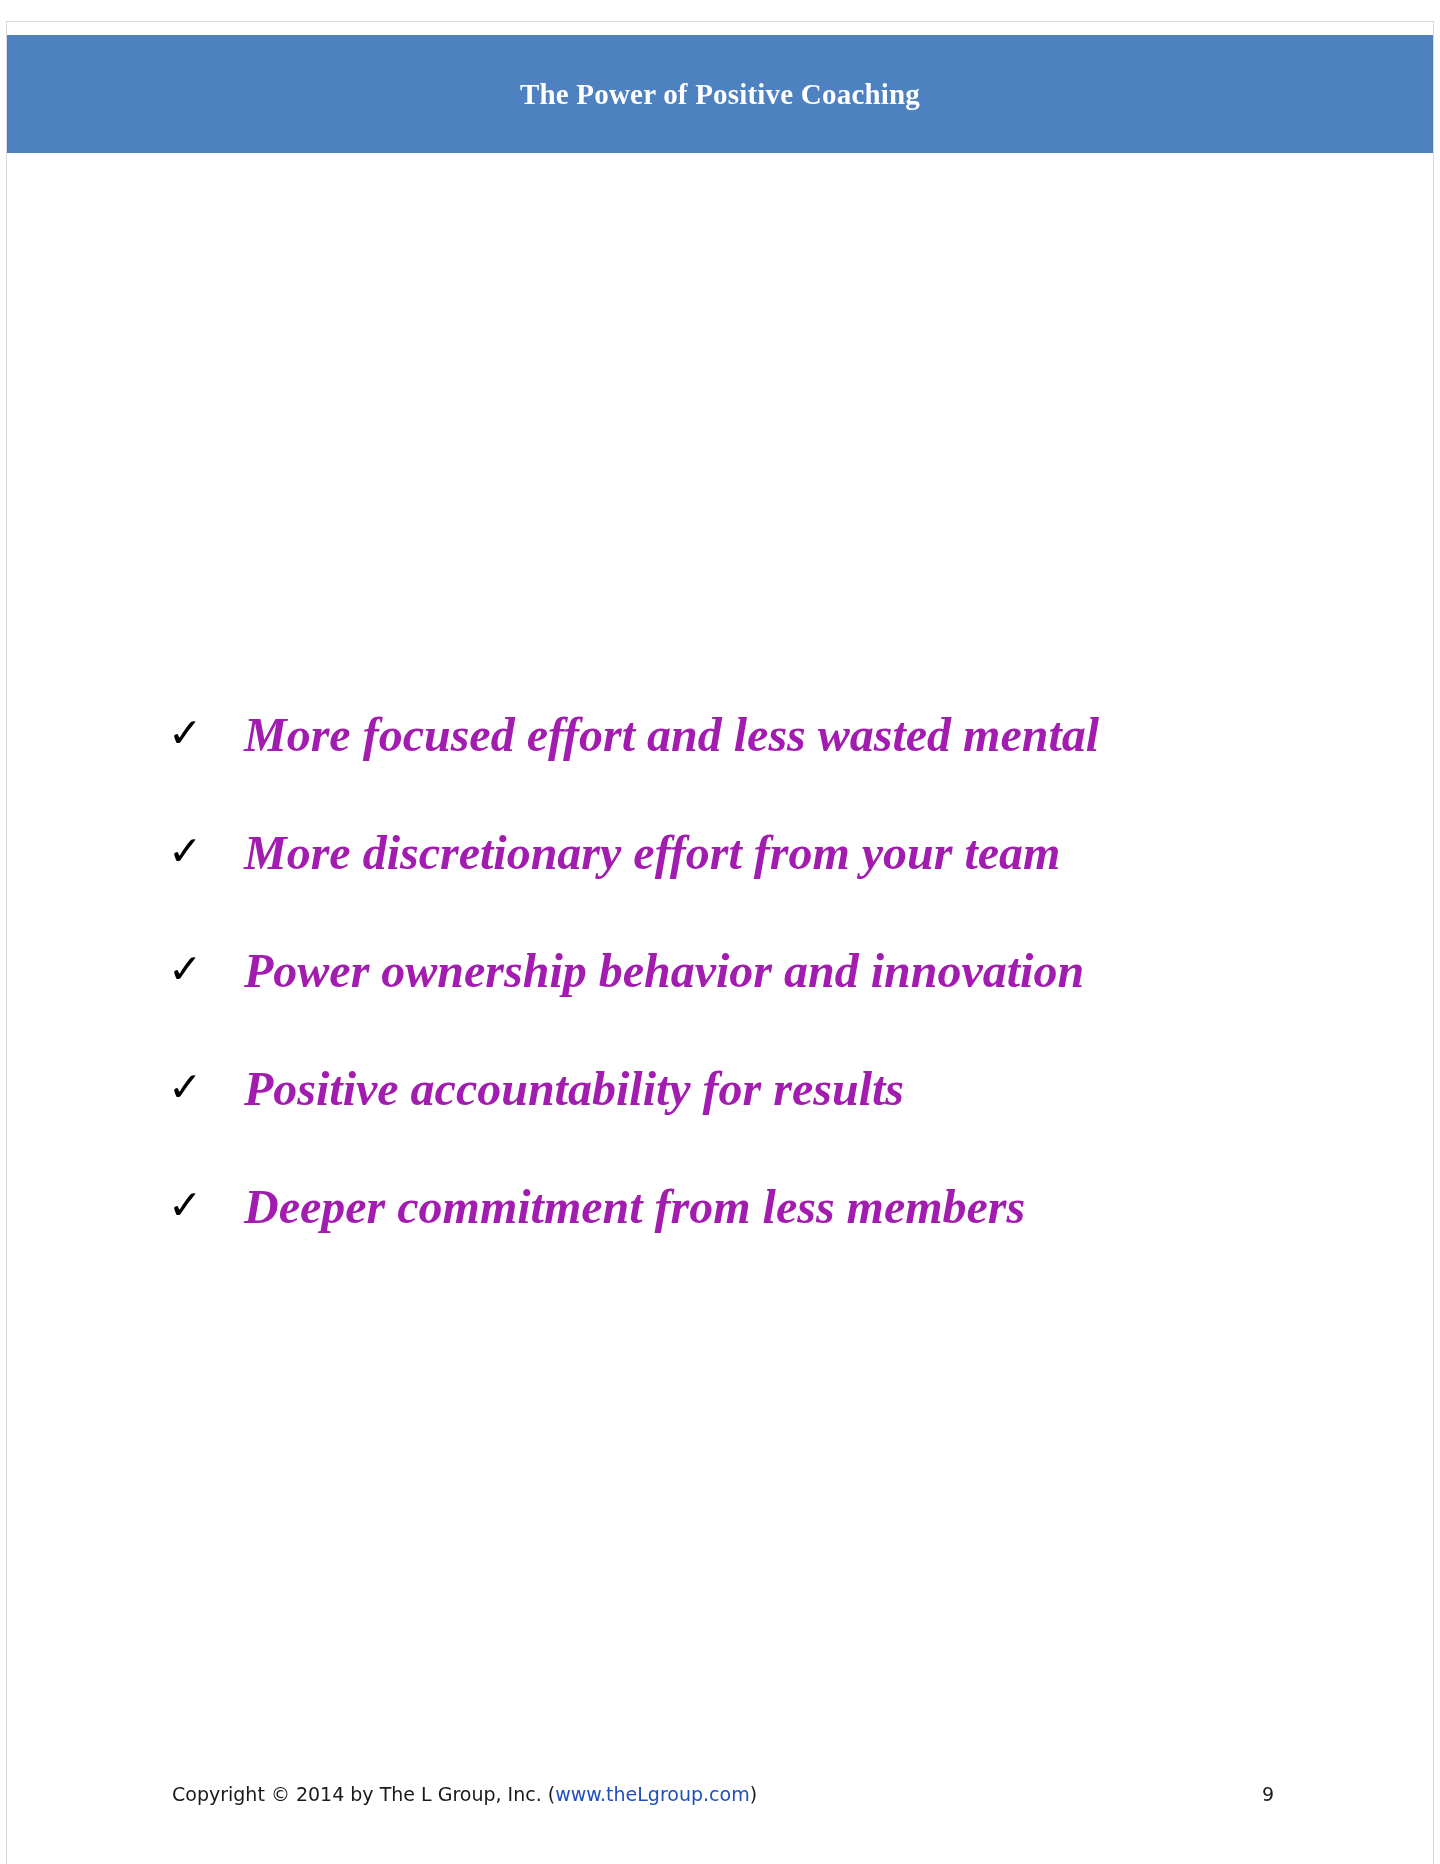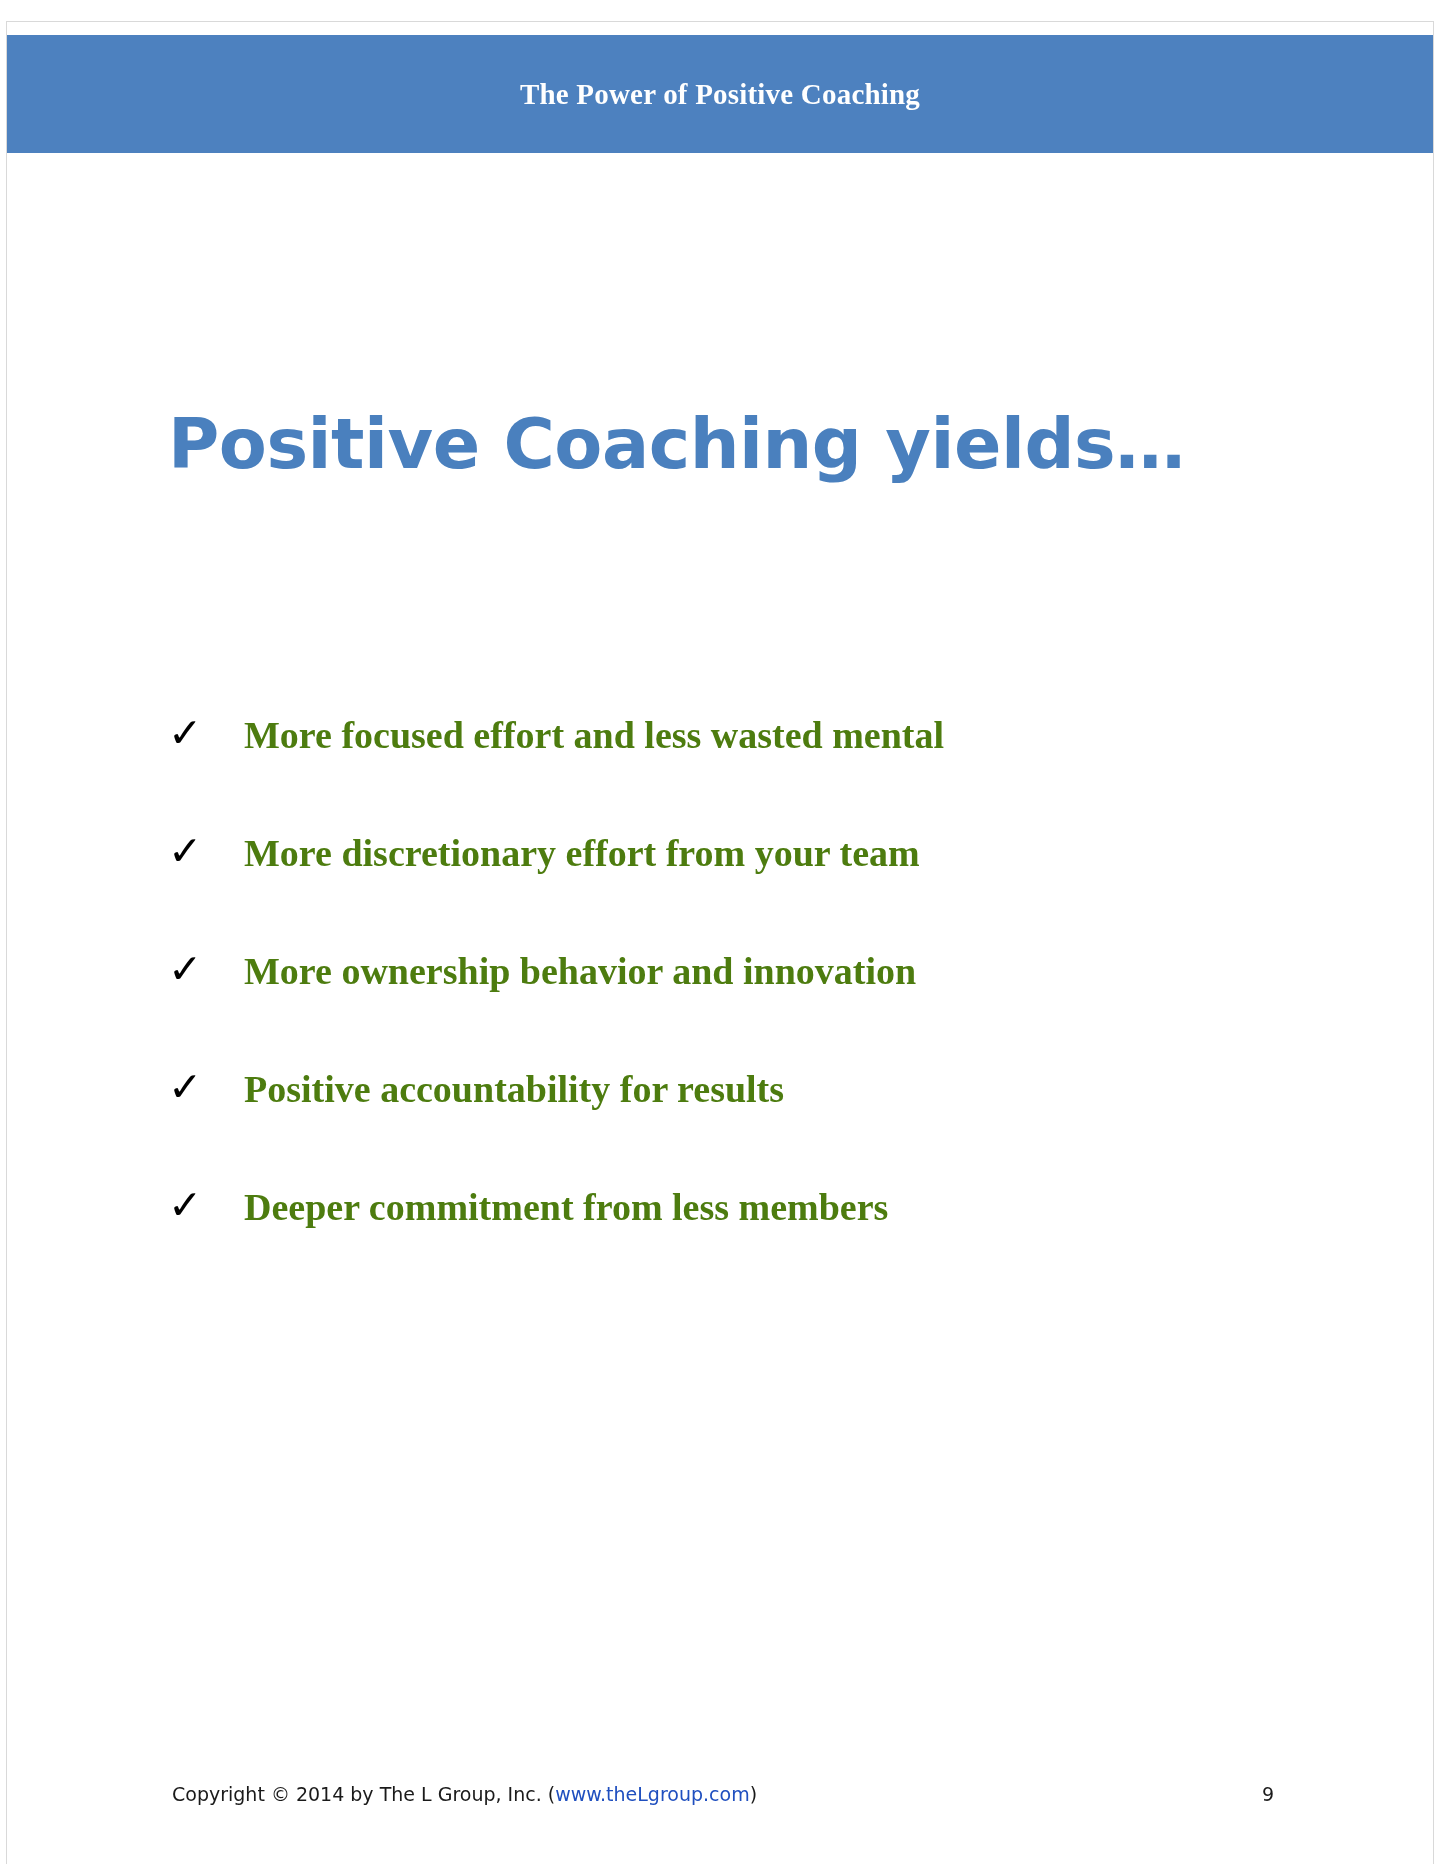--- a/index.html
+++ b/index.html
@@ -94,25 +94,26 @@
     font-size: 41px;
     line-height: 56px;
     color: #000000;
     text-align: left;
   }
 
   .bullet-text {
     flex: 1 1 auto;
     font-family: "Liberation Serif", serif;
     font-weight: bold;
-    font-size: 38px;
+    font-size: 48px;
     line-height: 60px;
-    color: #4d7c0f;
+    color: #a21caf;
     text-indent: 0;
     margin-left: 30px;
+    font-style: italic;
   }
 
   
   .bullet-item.wide .bullet-text {
     margin-left: 30px;
     width: 1090px;
     text-indent: 0;
   }
   .bullet-item.wide .bullet-text .line2 {
     display: block;
@@ -147,37 +148,36 @@
 <body>
 
 <div class="page">
 
   <div class="page-frame"></div>
 
   <div class="header-band">
     <div class="header-title">The Power of Positive Coaching</div>
   </div>
 
-  <div class="slide-title">Positive Coaching yields…</div>
 
   <div class="bullet-list">
 
     <div class="bullet-item wide">
       <span class="check-icon">✓</span>
       <span class="bullet-text"><span>More focused effort and less wasted mental</span></span>
     </div>
 
     <div class="bullet-item">
       <span class="check-icon">✓</span>
       <span class="bullet-text">More discretionary effort from your team</span>
     </div>
 
     <div class="bullet-item">
       <span class="check-icon">✓</span>
-      <span class="bullet-text">More ownership behavior and innovation</span>
+      <span class="bullet-text">Power ownership behavior and innovation</span>
     </div>
 
     <div class="bullet-item">
       <span class="check-icon">✓</span>
       <span class="bullet-text">Positive accountability for results</span>
     </div>
 
     <div class="bullet-item">
       <span class="check-icon">✓</span>
       <span class="bullet-text">Deeper commitment from less members</span>

